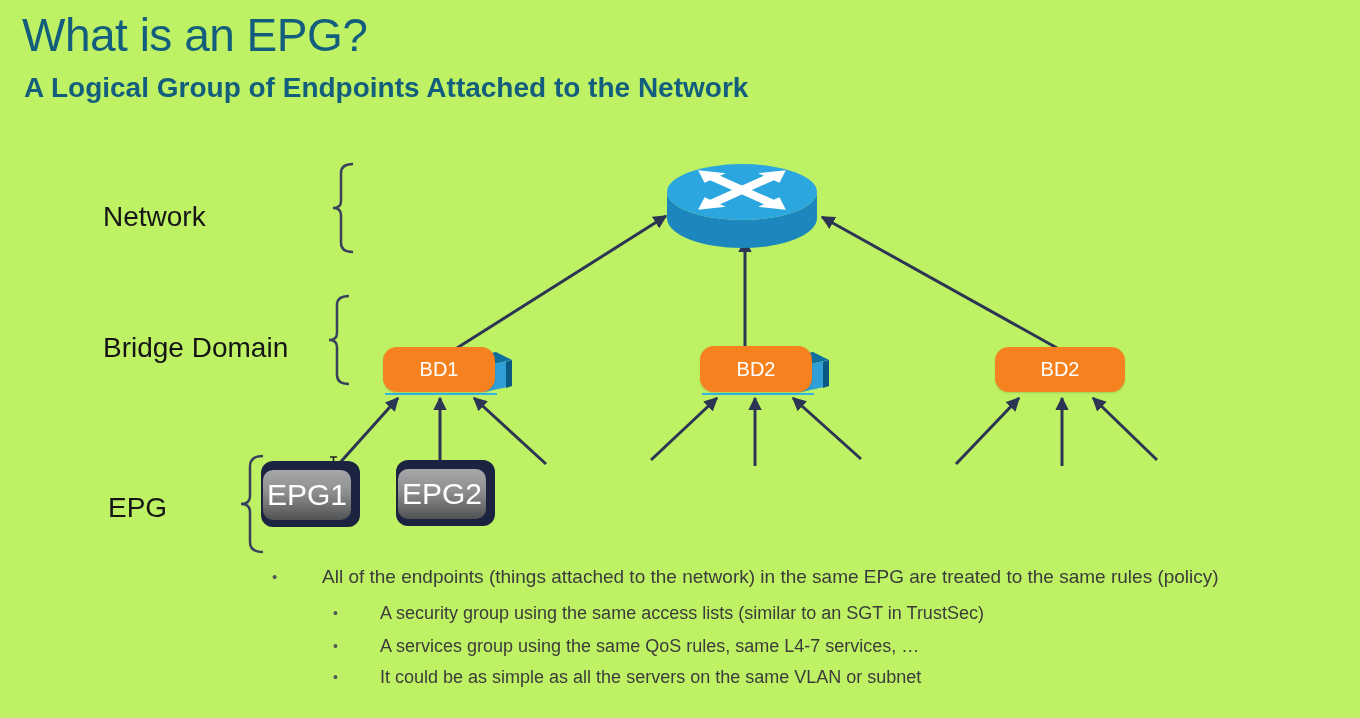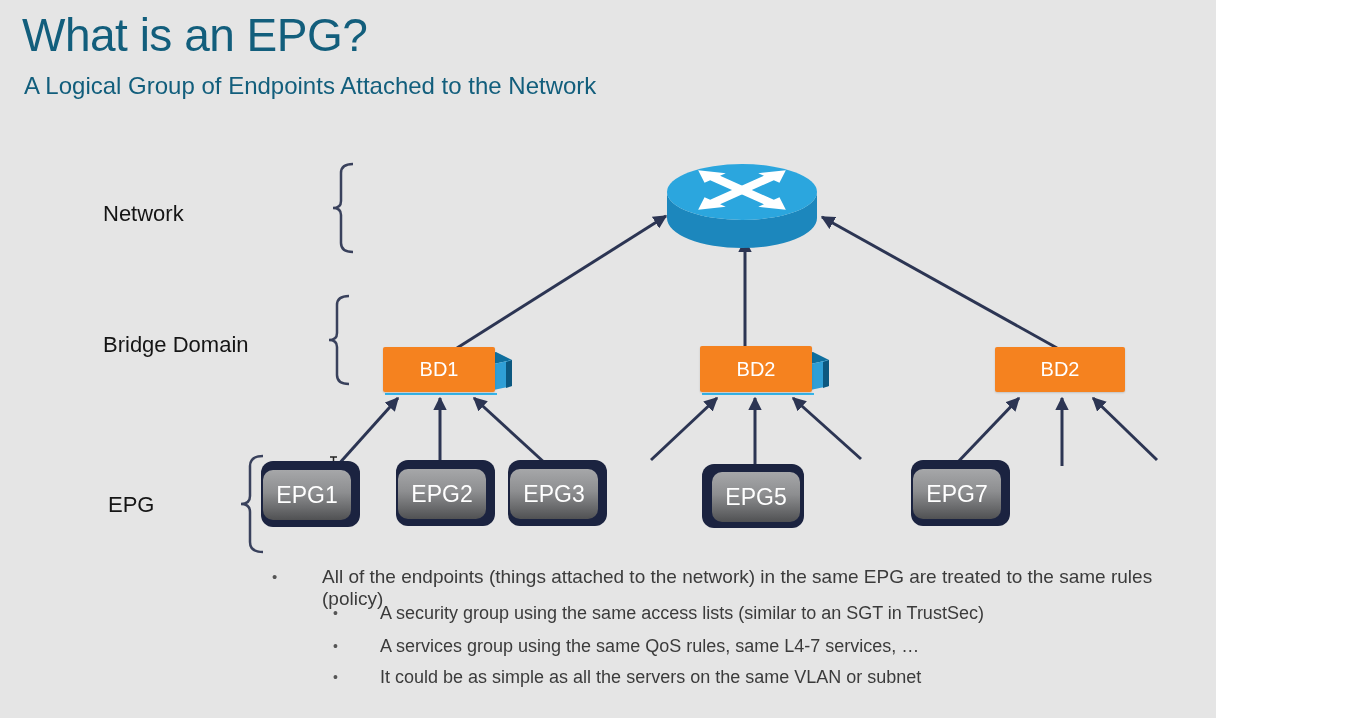--- a/index.html
+++ b/index.html
@@ -1,55 +1,55 @@
 <!DOCTYPE html>
 <html><head>
 <meta charset="utf-8">
 <style>
   html,body{margin:0;padding:0;background:#fff;}
   .slide{
-    position:relative; width:1216px; height:718px; overflow:hidden;
-    background:#e5e5e5; font-family:"Liberation Sans", sans-serif;
+    position:relative; width:1360px; height:718px; overflow:hidden;
+    background:#bef264; font-family:"Liberation Sans", sans-serif;
   }
   
   .title{
     position:absolute; left:22px; top:8px;
     font-size:46px; font-weight:400; color:#125e7c; letter-spacing:-0.5px;
   }
   .subtitle{
     position:absolute; left:24px; top:72px;
-    font-size:24px; font-weight:400; color:#125e7c;
+    font-size:28px; font-weight:700; color:#125e7c;
   }
   
   .diagram-svg{position:absolute; left:0; top:0;}
   
   .layer-label{
-    position:absolute; font-size:22px; color:#151515;
+    position:absolute; font-size:28px; color:#151515;
   }
   
   .bd{
     position:absolute; height:45px;
-    background:#f5821f; border-radius:2px;
+    background:#f5821f; border-radius:14px;
     display:flex; align-items:center; justify-content:center;
     color:#ffffff; font-size:20px;
     box-shadow:0 1px 2px rgba(0,0,0,0.15);
   }
   
   .epg{position:absolute; width:88px; height:50px;}
   .epg-back{
     position:absolute; background:#1b2340; border-radius:12px;
   }
   .epg-a .epg-back{left:-2px; top:-9px; right:-9px; bottom:-7px;}
   .epg-b .epg-back{left:-10px; top:-8px; right:-4px; bottom:-6px;}
   .epg-front{
     position:absolute; left:0; top:0; right:0; bottom:0;
     background:linear-gradient(180deg,#a6a7a9 0%, #8d8e90 45%, #505153 100%);
     border-radius:10px;
     display:flex; align-items:center; justify-content:center;
-    color:#ffffff; font-size:23px;
+    color:#ffffff; font-size:30px;
   }
   
   .bullet-row{
     position:absolute; display:flex; color:#3b3b3b;
   }
   .bullet-row .dot{flex:0 0 auto; color:#555;}
   .b-l1{left:272px; font-size:19px;}
   .b-l1 .dot{width:50px; font-size:15px; padding-top:2px;}
   .b-l2{left:333px; font-size:18px;}
   .b-l2 .dot{width:47px; font-size:14px; padding-top:2px;}
@@ -141,32 +141,20 @@
   <div class="bd" style="left:995px; top:347px; width:130px">BD2</div>
 
   <div class="epg epg-a" style="left:263px; top:470px">
     <div class="epg-back"></div>
     <div class="epg-front">EPG1</div>
   </div>
   <div class="epg epg-a" style="left:398px; top:469px">
     <div class="epg-back"></div>
     <div class="epg-front">EPG2</div>
   </div>
-  <div class="epg epg-a" style="left:510px; top:469px">
-    <div class="epg-back"></div>
-    <div class="epg-front">EPG3</div>
-  </div>
-  <div class="epg epg-b" style="left:712px; top:472px">
-    <div class="epg-back"></div>
-    <div class="epg-front">EPG5</div>
-  </div>
-  <div class="epg epg-a" style="left:913px; top:469px">
-    <div class="epg-back"></div>
-    <div class="epg-front">EPG7</div>
-  </div>
 
   <div class="bullet-row b-l1" style="top:566px">
     <span class="dot">•</span>
     <span>All of the endpoints (things attached to the network) in the same EPG are treated to the same rules (policy)</span>
   </div>
   <div class="bullet-row b-l2" style="top:603px">
     <span class="dot">•</span>
     <span>A security group using the same access lists (similar to an SGT in TrustSec)</span>
   </div>
   <div class="bullet-row b-l2" style="top:636px">

